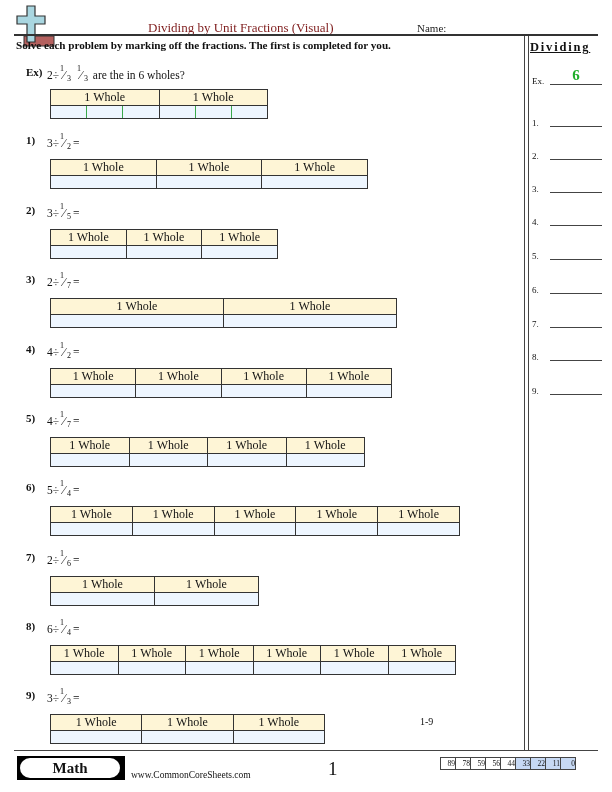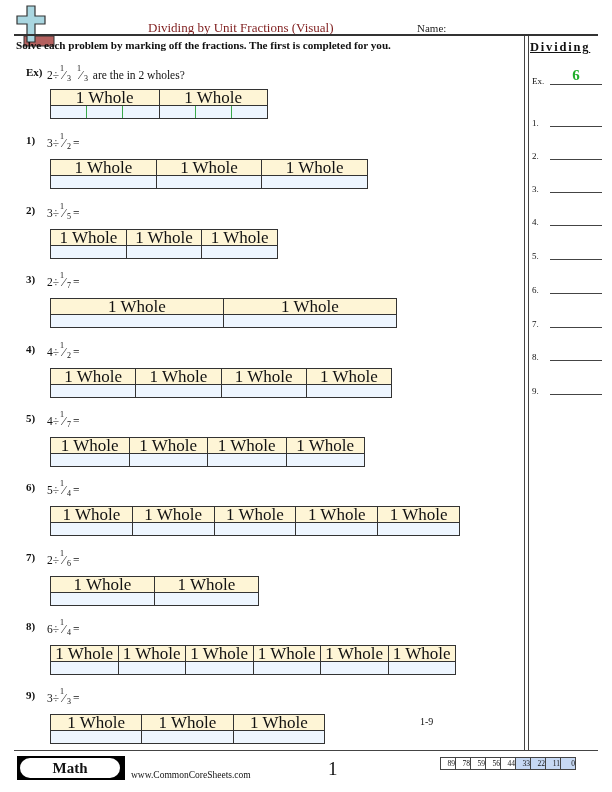--- a/index.html
+++ b/index.html
@@ -21,21 +21,21 @@
   
   .pnum{position:absolute;left:26px;font-size:11px;font-weight:bold;}
   .expr{position:absolute;left:47px;font-size:11.5px;white-space:nowrap;}
   .frac{display:inline-block;position:relative;width:14px;height:14px;vertical-align:-3px;}
   .frac .n{position:absolute;left:1px;top:-4px;font-size:8px;}
   .frac .sl{position:absolute;left:4px;top:0px;font-size:12px;}
   .frac .d{position:absolute;left:8px;top:6px;font-size:8px;}
   .bar{position:absolute;left:50px;height:30px;display:flex;border:1.3px solid #333;box-sizing:border-box;}
   .whole{flex:1;display:flex;flex-direction:column;border-right:1.3px solid #333;}
   .whole:last-child{border-right:none;}
-  .whole .top{height:15px;background:#fef5d6;border-bottom:1.3px solid #333;font-size:17px;text-align:center;line-height:15px;white-space:nowrap;overflow:hidden;}
+  .whole .top{height:15px;background:#fef5d6;border-bottom:1.3px solid #333;font-size:12px;text-align:center;line-height:15px;white-space:nowrap;overflow:hidden;}
   .whole .bot{flex:1;background:#eef6ff;display:flex;}
   .whole .bot .sub{flex:1;border-right:1.2px solid #3aa84a;}
   .whole .bot .sub:last-child{border-right:none;}
   
   #footer-rule{left:14px;top:750px;width:584px;border-top:1.3px solid #444;}
   #math-badge{left:17px;top:756px;width:108px;height:24px;background:#000;}
   #math-pill{left:20px;top:758px;width:100px;height:20px;background:#fff;border-radius:10px;font-weight:bold;font-size:15px;text-align:center;line-height:20px;}
   #site{left:131px;top:770px;font-size:9.5px;}
   #page-num{left:328px;top:758px;font-size:19px;}
   #score-label{left:420px;top:716px;font-size:10px;}
@@ -109,21 +109,21 @@
       <span class="lab">9.</span>
       <span class="line"></span>
       <span class="val"></span>
     </div>
   </div>
 
 <div class="pnum" style="top:66px;">Ex)</div>
 <div class="expr" style="top:68px;">
   <span>2</span>÷<span class="frac"><span class="n">1</span><span class="sl">⁄</span><span class="d">3</span></span>
   <span class="frac"><span class="n">1</span><span class="sl">⁄</span><span class="d">3</span></span>
-  <span>are the in 2 wholes?</span>
+  <span>are the in 6 wholes?</span>
 </div>
 <div class="bar" id="ex-bar" style="top:89px;width:218px;">
     <div class="whole">
       <div class="top">1 Whole</div>
       <div class="bot">
         <div class="sub"></div>
         <div class="sub"></div>
         <div class="sub"></div>
       </div>
     </div>

